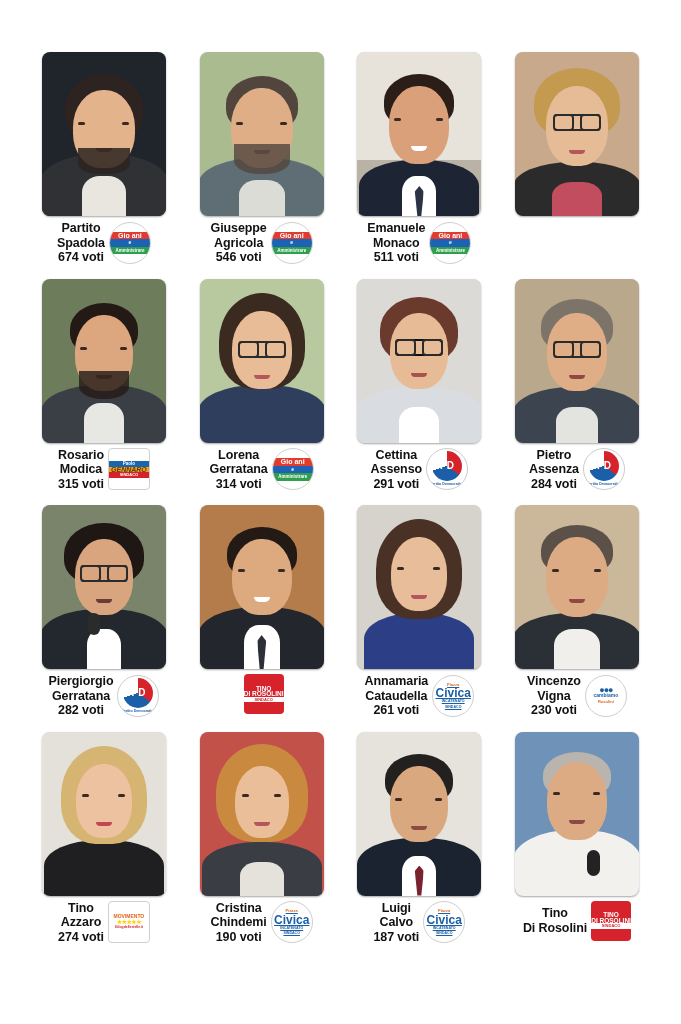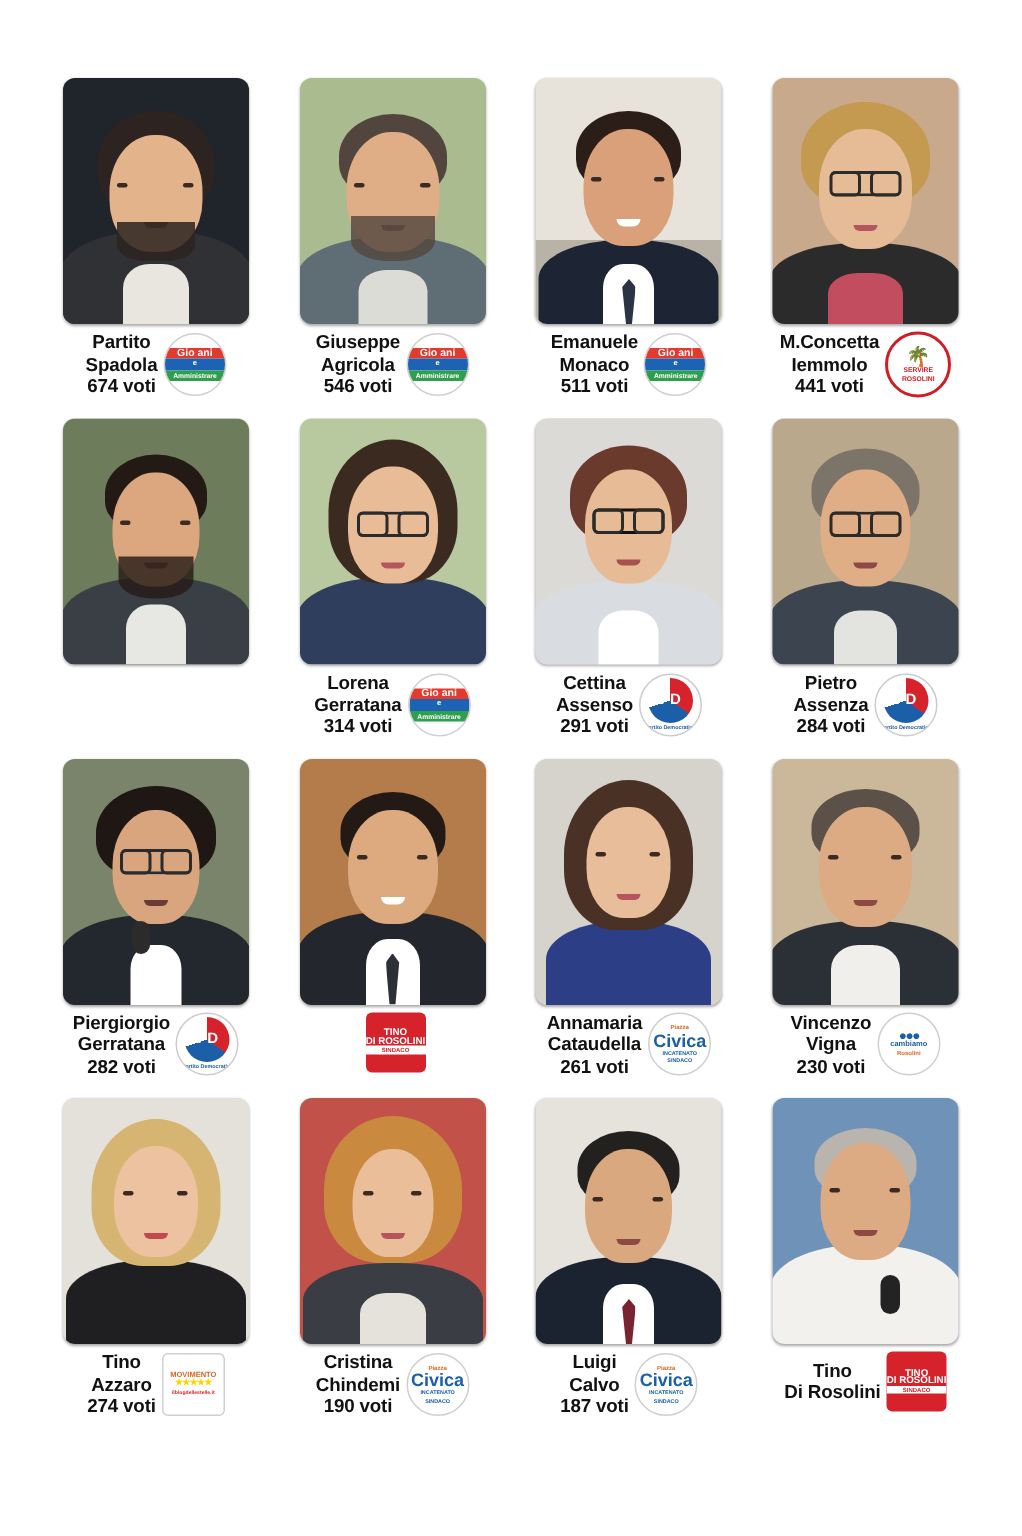--- a/index.html
+++ b/index.html
@@ -223,20 +223,21 @@
     color: #ffffff;
   }
   .logo-tino .t1 { font-size: 6.5px; }
   .logo-tino .t2 { font-size: 6.5px; }
   .logo-tino .t3 { font-size: 4px; background:#ffffff; color:#d6222b; width:100%; }
   .logo-piazza {
     background: #ffffff;
     border: 1px solid #cfcfcf;
     flex-direction: column;
     color: #1b5fa8;
+    text-decoration: underline;
   }
   .logo-piazza .pz1 { font-size: 4px; color:#e0671e; }
   .logo-piazza .pz2 { font-size: 12px; color:#1b5fa8; font-weight:bold; line-height:12px;}
   .logo-piazza .pz3 { font-size: 3.6px; color:#1b5fa8; }
   .logo-cambiamo {
     background: #ffffff;
     border: 1px solid #cfcfcf;
     flex-direction: column;
     color: #1b5fa8;
   }
@@ -340,48 +341,48 @@
     <div class="card">
       <div class="photo">
         <div class="bg" style="background:#c9a98c"></div>
         <div class="p-body" style="width:128px;height:54px;background:#2b2b2b"></div>
         <div class="p-shirt" style="width:50px;height:34px;background:#c14d5e"></div>
         <div class="p-hair" style="top:16px;width:86px;height:70px;background:#c39a4f"></div>
         <div class="p-head" style="top:34px;width:62px;height:80px;background:#e5bc96"></div>
         <div class="p-glass" style="top:62px"></div>
         <div class="p-mouth" style="top:98px;background:#b4565c"></div>
       </div>
-      <div class="caption">
-        <div class="names">
-          <span>M.Concetta</span><br>
-          <span>Iemmolo</span>
-          <span class="votes">441 voti</span>
-        </div>
-        <div class="logo logo-servire">
-          <span class="palm">🌴</span>
-          <span class="txt">SERVIRE</span>
-          <span class="txt">ROSOLINI</span>
-        </div>
-      </div>
     </div>
   </div>
 
   <div class="row">
     <div class="card">
       <div class="photo">
         <div class="bg" style="background:#6d7d5c"></div>
         <div class="p-body" style="width:126px;height:58px;background:#3a3f45"></div>
         <div class="p-shirt" style="width:40px;height:40px;background:#e7e7e3"></div>
         <div class="p-hair" style="top:24px;width:68px;height:52px;background:#241a15"></div>
         <div class="p-head" style="top:36px;width:58px;height:76px;background:#dca77f"></div>
         <div class="p-eye" style="top:68px;left:38px"></div>
         <div class="p-eye" style="top:68px;left:78px"></div>
         <div class="p-mouth" style="top:96px"></div>
         <div class="p-hair" style="top:92px;width:50px;height:28px;background:#241a15;border-radius:0 0 45% 45%;opacity:.8"></div>
       </div>
+      <div class="caption">
+        <div class="names">
+          <span>Rosario</span><br>
+          <span>Modica</span>
+          <span class="votes">315 voti</span>
+        </div>
+        <div class="logo logo-gennaro sq">
+          <span class="a">Paolo</span>
+          <span class="b">GENNARO</span>
+          <span class="c">SINDACO</span>
+        </div>
+      </div>
     </div>
 
     <div class="card">
       <div class="photo">
         <div class="bg" style="background:#b8c9a0"></div>
         <div class="p-body" style="width:128px;height:58px;background:#2f3e5c"></div>
         <div class="p-hair" style="top:14px;width:86px;height:96px;background:#3b2a20"></div>
         <div class="p-head" style="top:32px;width:60px;height:78px;background:#e8bc96"></div>
         <div class="p-glass" style="top:62px"></div>
         <div class="p-mouth" style="top:96px;background:#b4565c"></div>

